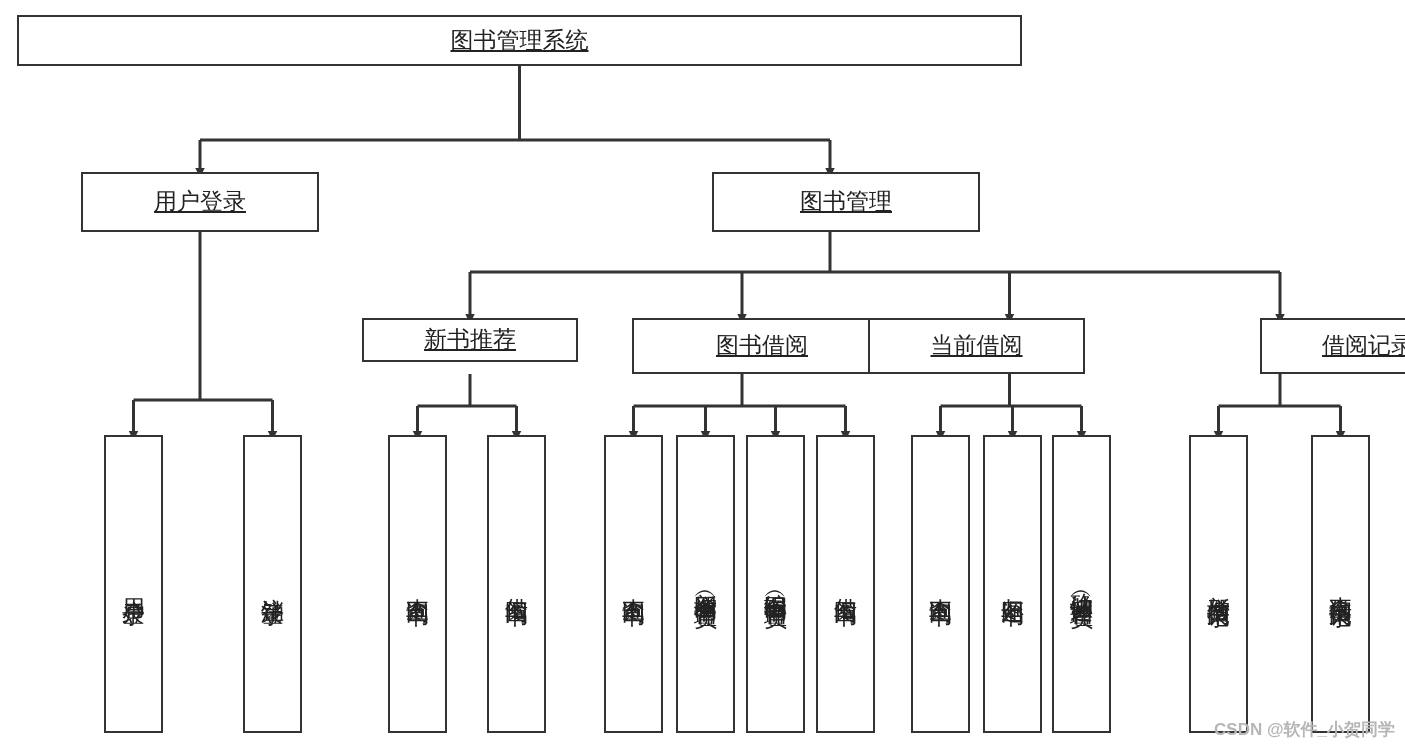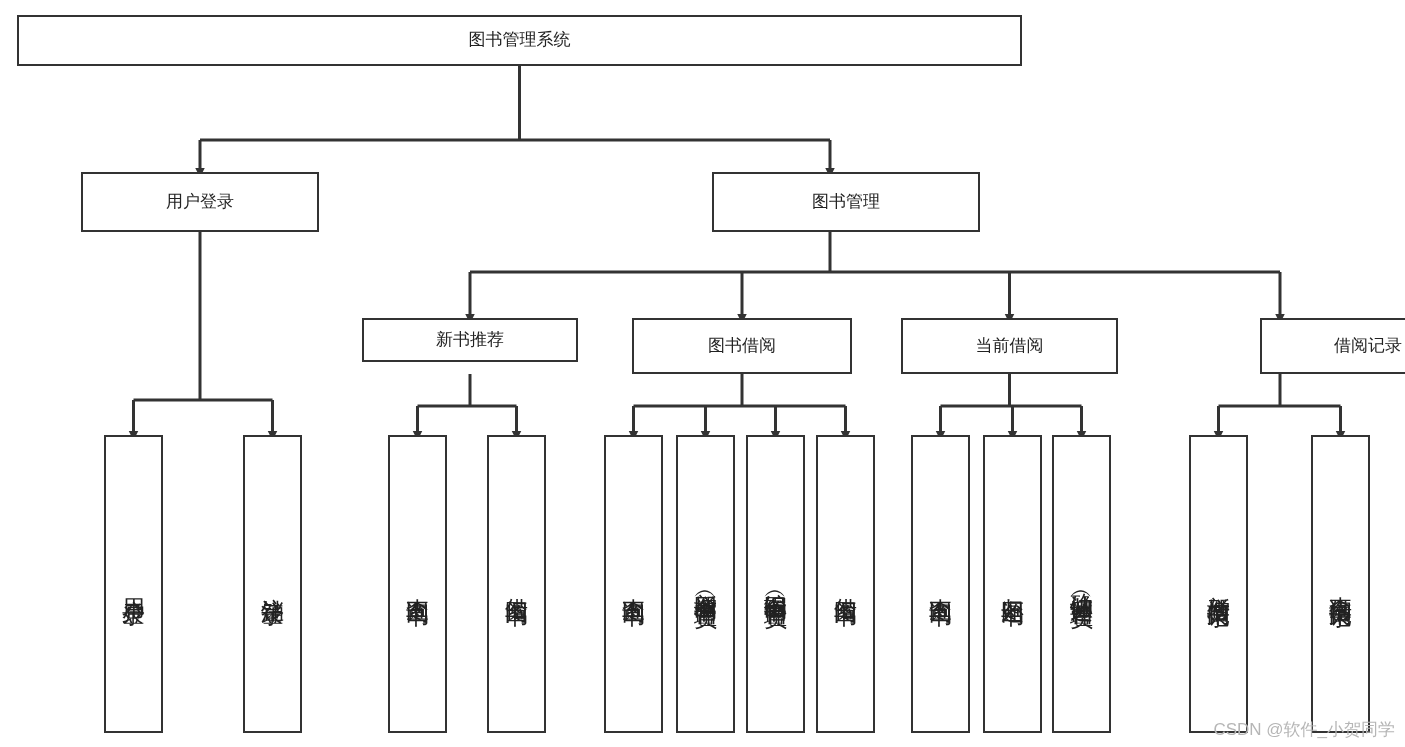--- a/index.html
+++ b/index.html
@@ -32,21 +32,22 @@
     justify-content: center;
     z-index: 2;
   }
   .node-label {
     color: #222222;
     white-space: nowrap;
     line-height: 1.18;
     text-align: center;
   }
   .node.horiz .node-label {
-    font-size: 17px;
+    font-size: 23px;
+    text-decoration: underline;
   }
   .node.vert {
     align-items: center;
     justify-content: center;
     padding: 6px 0;
   }
   .node.vert .node-label {
     writing-mode: vertical-rl;
     text-orientation: upright;
     font-size: 23px;
@@ -57,20 +58,21 @@
   }
   .watermark {
     position: absolute;
     right: 10px;
     bottom: 6px;
     font-size: 17px;
     color: #b6b6b6;
     white-space: nowrap;
     z-index: 5;
     font-family: "Liberation Sans", "DejaVu Sans", sans-serif;
+    font-weight: bold;
   }
 </style>
 </head>
 <body>
 
 <div id="canvas">
 
   <svg id="wires" viewBox="0 0 1405 747" xmlns="http://www.w3.org/2000/svg">
     <defs>
       <marker id="arrow" markerWidth="11" markerHeight="11" refX="1.5" refY="5.0" orient="auto" markerUnits="userSpaceOnUse">
@@ -120,24 +122,24 @@
       </div>
       <div class="node horiz" style="left: 81px; top: 172px; width: 238px; height: 60px;">
         <span class="node-label">用户登录</span>
       </div>
       <div class="node horiz" style="left: 712px; top: 172px; width: 268px; height: 60px;">
         <span class="node-label">图书管理</span>
       </div>
       <div class="node horiz" style="left: 362px; top: 318px; width: 216px; height: 44px;">
         <span class="node-label">新书推荐</span>
       </div>
-      <div class="node horiz" style="left: 632px; top: 318px; width: 220px; height: 56px;">
+      <div class="node horiz" style="left: 632px; top: 318px; width: 260px; height: 56px;">
         <span class="node-label">图书借阅</span>
       </div>
-      <div class="node horiz" style="left: 901px; top: 318px; width: 217px; height: 56px;">
+      <div class="node horiz" style="left: 868px; top: 318px; width: 217px; height: 56px;">
         <span class="node-label">当前借阅</span>
       </div>
       <div class="node horiz" style="left: 1228px; top: 318px; width: 216px; height: 56px; margin-left: 32px;">
         <span class="node-label">借阅记录</span>
       </div>
       <div class="node vert" style="left: 104px; top: 435px; width: 59px; height: 298px;">
         <span class="node-label">用户登录</span>
       </div>
       <div class="node vert" style="left: 243px; top: 435px; width: 59px; height: 298px;">
         <span class="node-label">注销登录</span>

